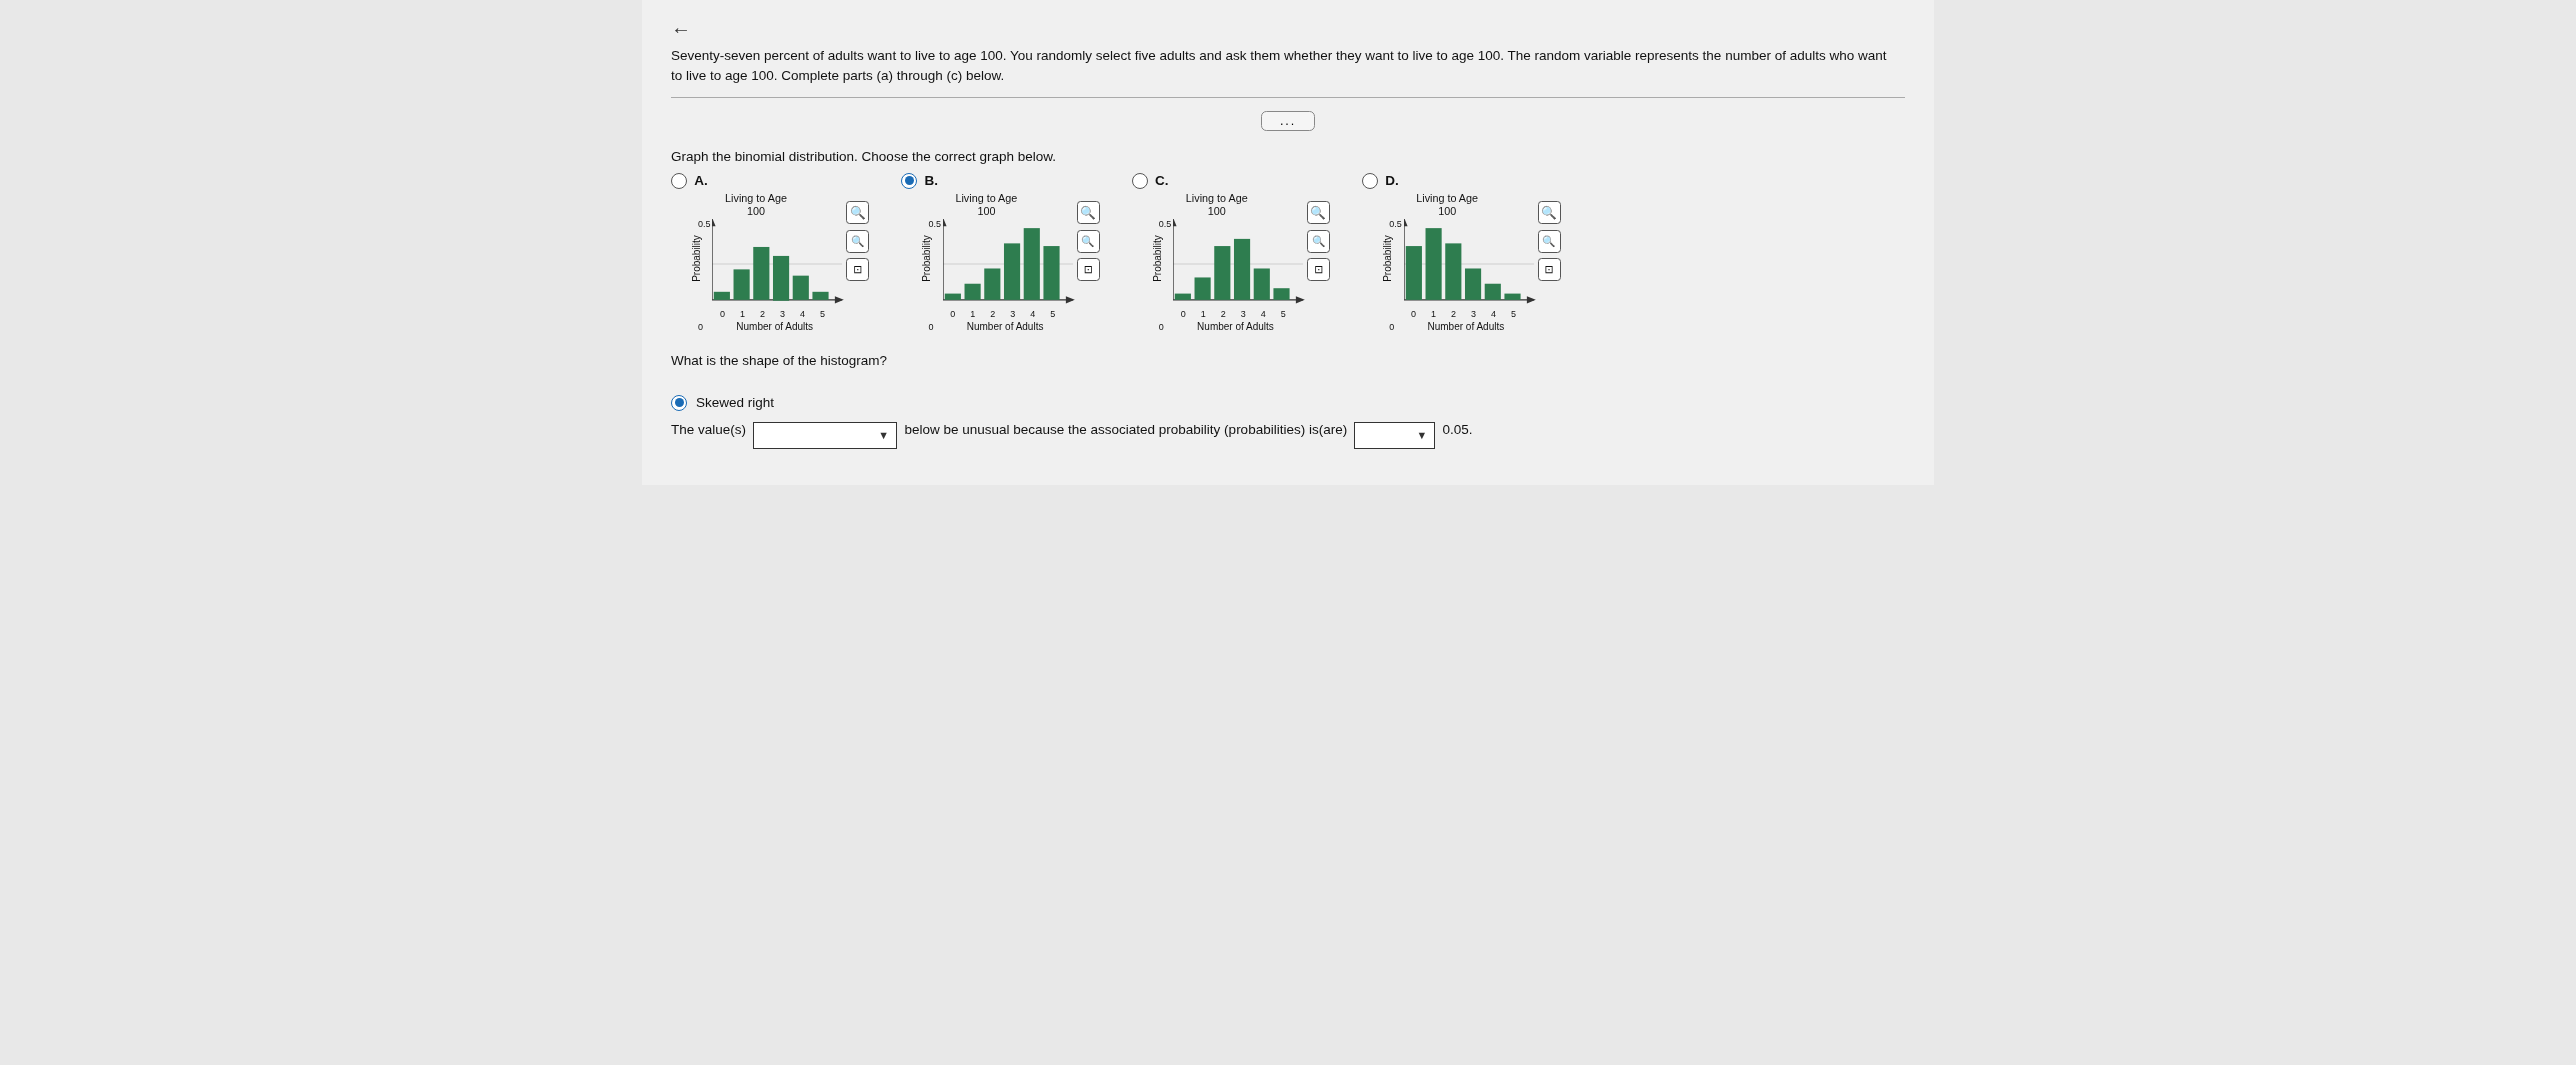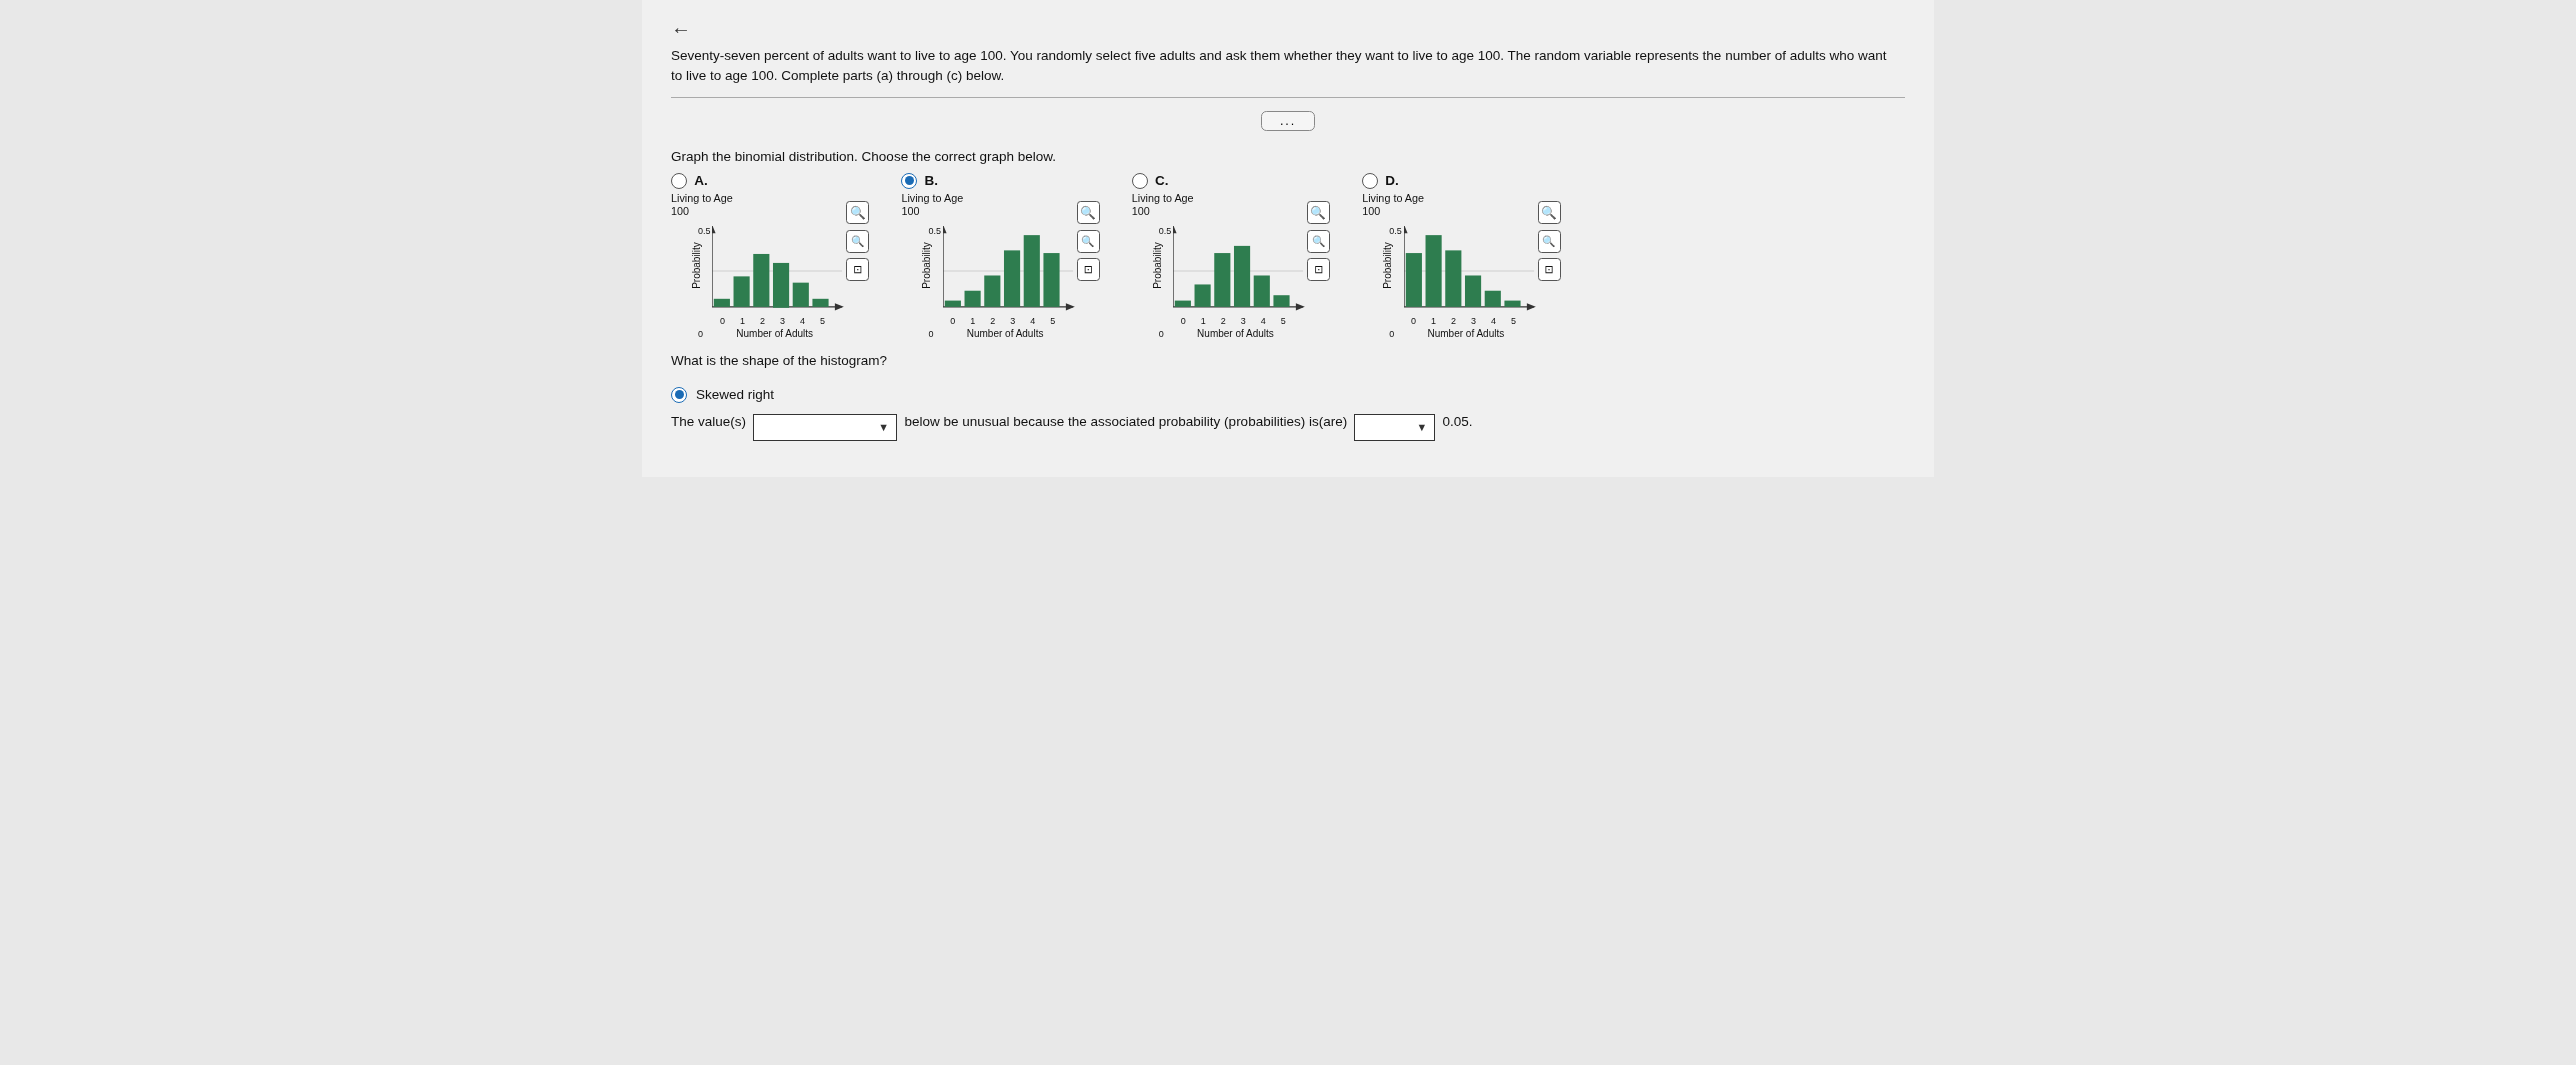--- a/index.html
+++ b/index.html
@@ -106,24 +106,24 @@
       flex-direction: row;
       align-items: flex-start;
       gap: 5.4px;
     }
     .chart-area {
       position: relative;
       width: 170px;
       height: 139px;
     }
     .chart-title {
-      text-align: left;
+      text-align: center;
       font-size: 10.8px;
       line-height: 1.2;
-      margin-bottom: 8px;
+      margin-bottom: 1px;
     }
     .y-axis-label {
       position: absolute;
       left: -16px;
       top: 50%;
       transform: translateY(-50%) rotate(-90deg);
       font-size: 10px;
       white-space: nowrap;
     }
     .zoom-controls {
@@ -145,21 +145,21 @@
       cursor: pointer;
       font-size: 12.6px;
     }
     .zoom-btn.expand {
       font-size: 10.8px;
     }
 
     
     .shape-question {
       font-size: 13.5px;
-      margin-bottom: 19px;
+      margin-bottom: 27px;
       margin-top: 3.6px;
     }
     .radio-option {
       display: flex;
       align-items: center;
       gap: 9px;
       margin-bottom: 10.8px;
       cursor: pointer;
     }
     .radio-option-text {

